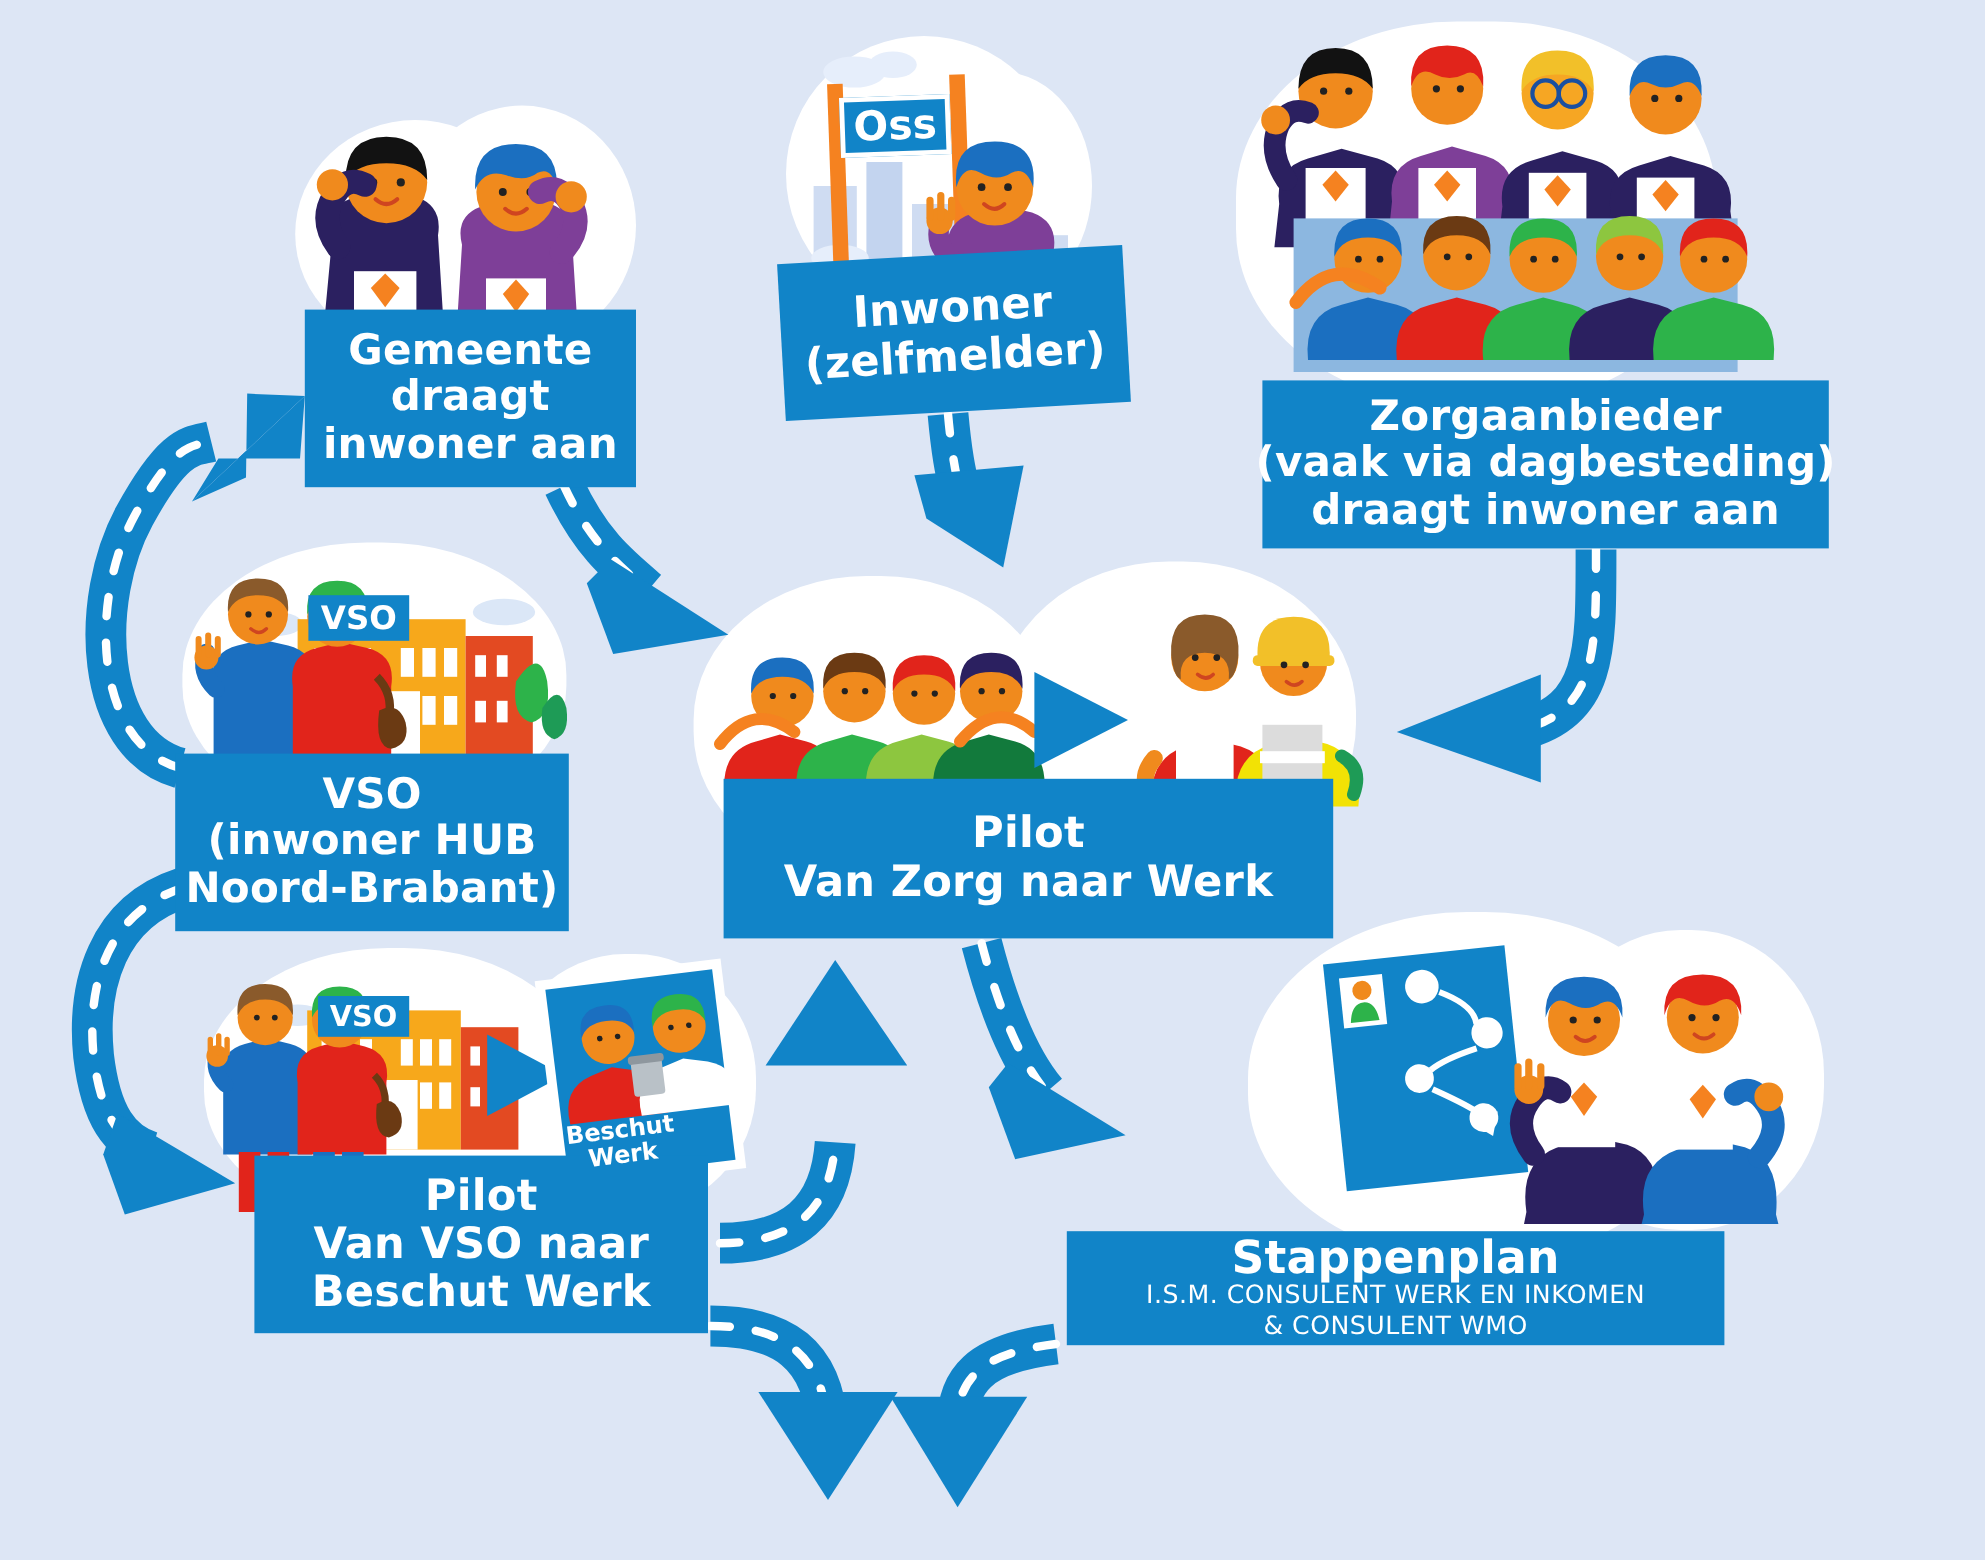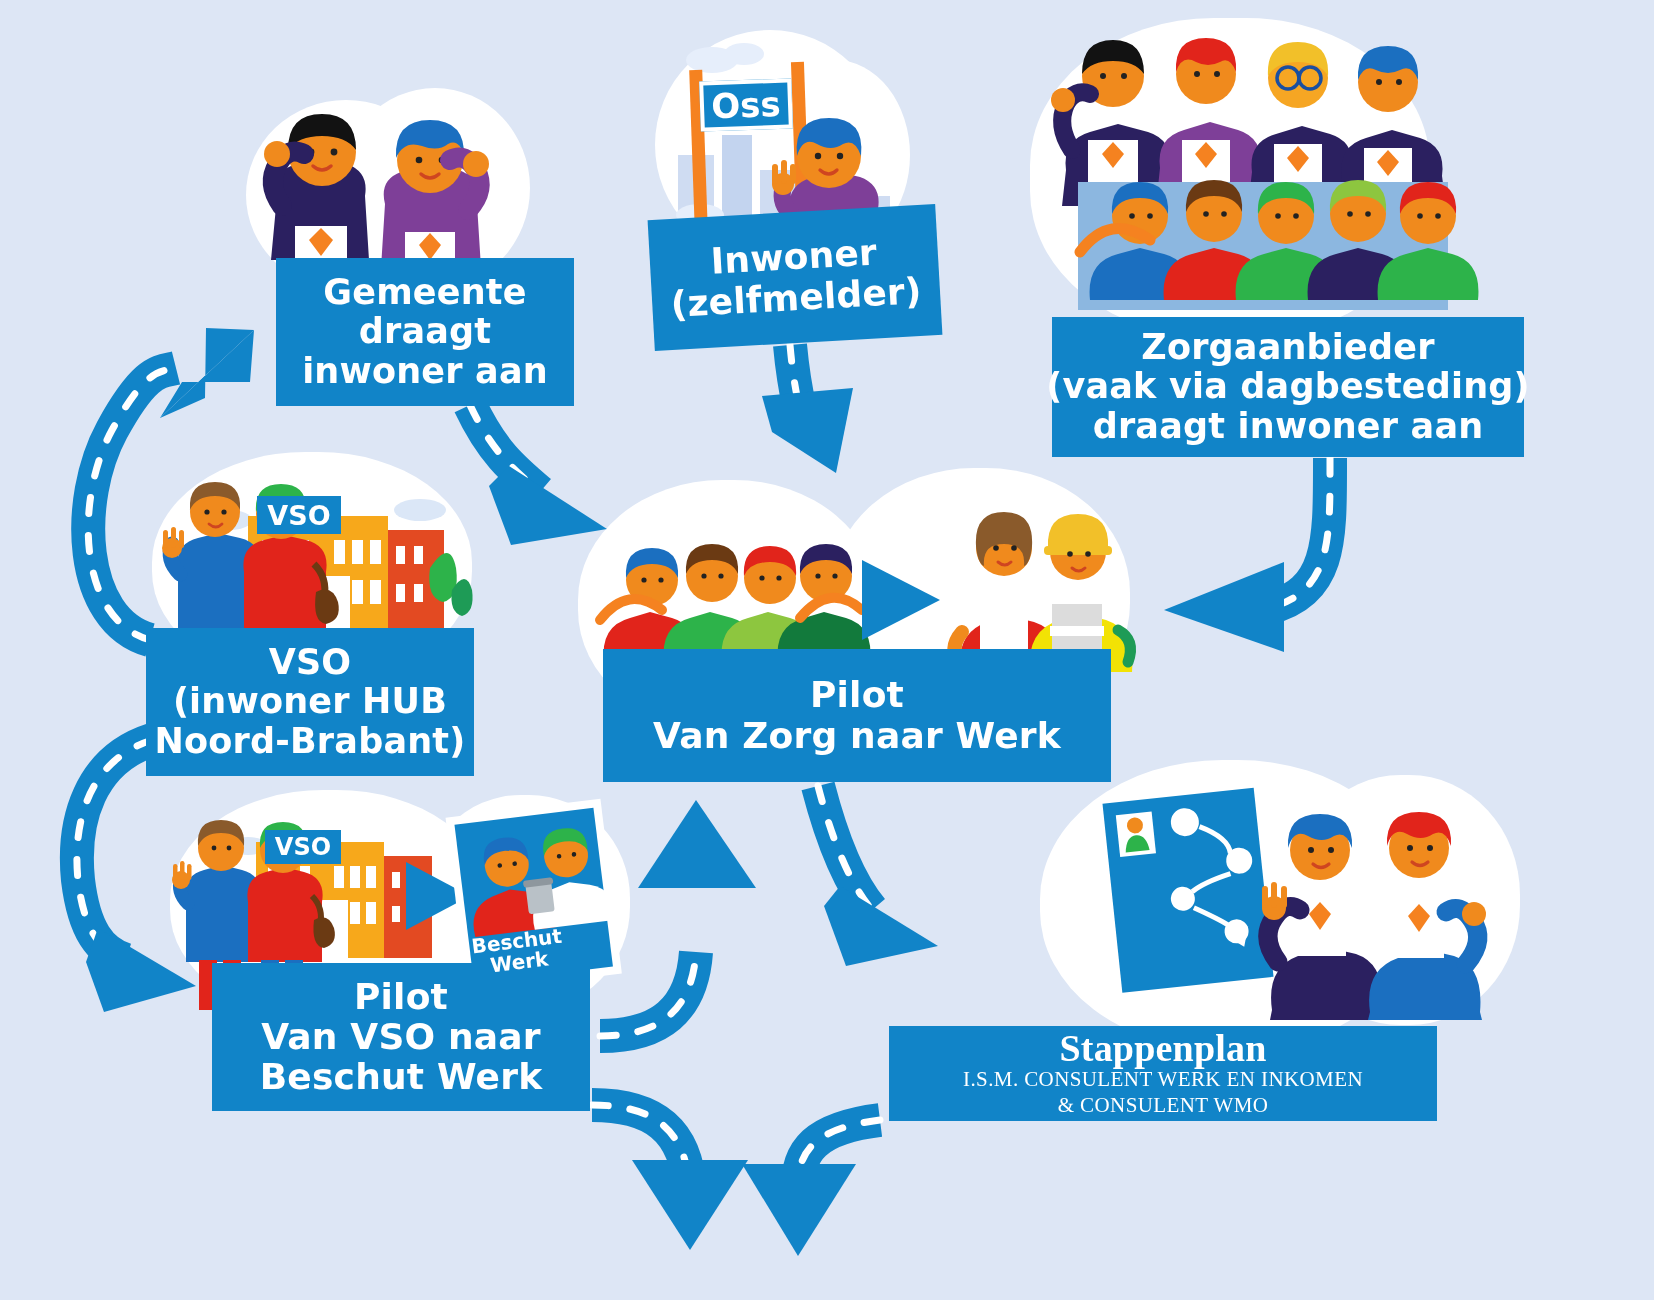--- a/index.html
+++ b/index.html
@@ -32,28 +32,28 @@
     align-items:center;
   }
   .box .ln{display:block;white-space:nowrap;}
   .box .sub{
     font-weight:400;
     letter-spacing:.4px;
     line-height:1.22;
   }
 
   
-  #box-gemeente{left:276px;top:258px;width:298px;height:148px;font-size:35px;}
+  #box-gemeente{left:254px;top:258px;width:276px;height:148px;font-size:35px;}
   #box-inwoner{left:651px;top:212px;width:288px;height:131px;font-size:36px;
       transform:rotate(-3.2deg);transform-origin:50% 50%;}
   #box-zorgaanbieder{left:1052px;top:317px;width:472px;height:140px;font-size:35px;}
   #box-vso{left:146px;top:628px;width:328px;height:148px;font-size:35px;}
   #box-pilotzorg{left:603px;top:649px;width:508px;height:133px;font-size:36px;}
   #box-pilotvso{left:212px;top:963px;width:378px;height:148px;font-size:36px;}
-  #box-stappenplan{left:889px;top:1026px;width:548px;height:95px;font-family:Liberation Serif, serif;}
+  #box-stappenplan{left:889px;top:1026px;width:548px;height:95px;}
   #box-stappenplan .ttl{font-size:38px;line-height:1.02;}
   #box-stappenplan .sub{font-size:21px;}
 
   
   .cloud{position:absolute;background:#ffffff;border-radius:50%;}
 
   
   .sign{
     position:absolute;background:#1184c8;color:#fff;font-weight:700;
     display:flex;align-items:center;justify-content:center;text-align:center;

